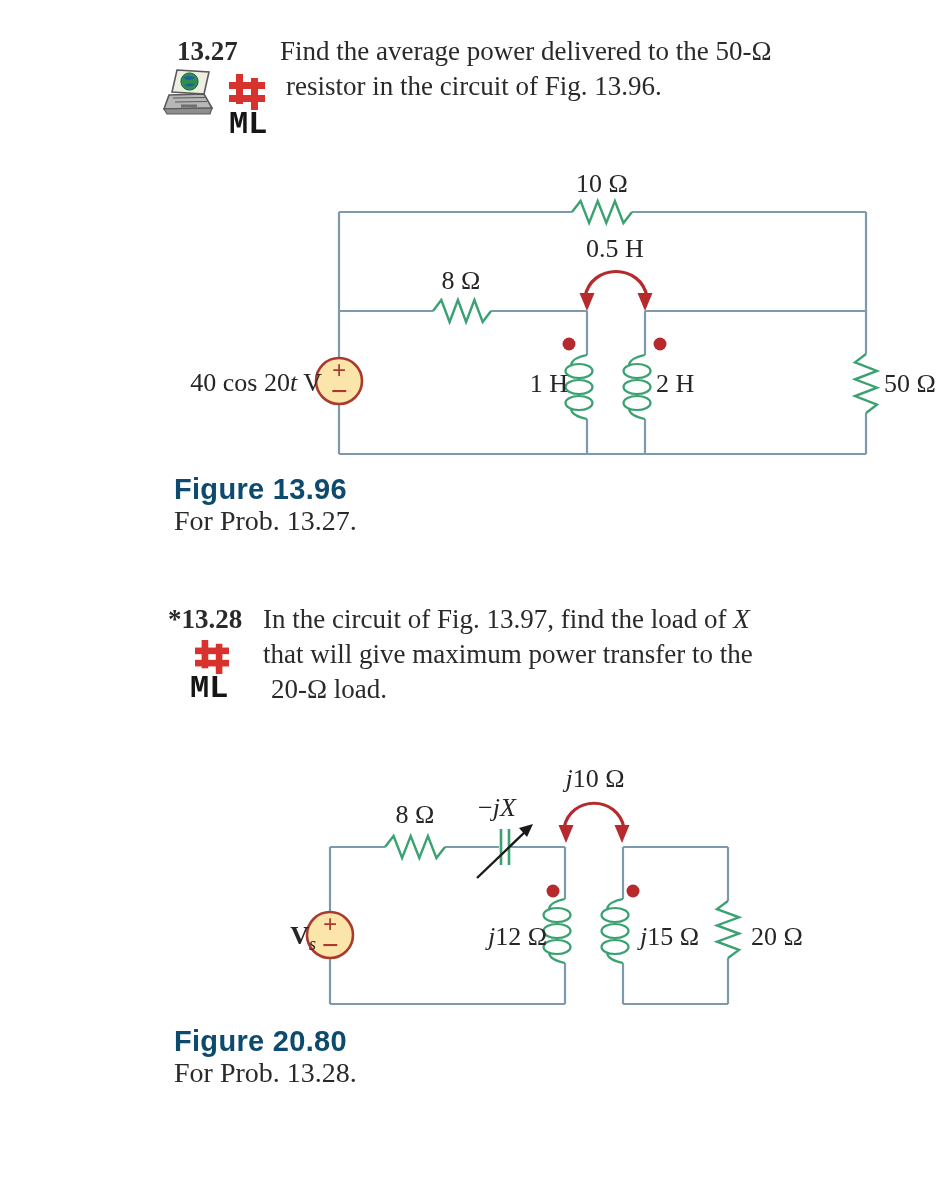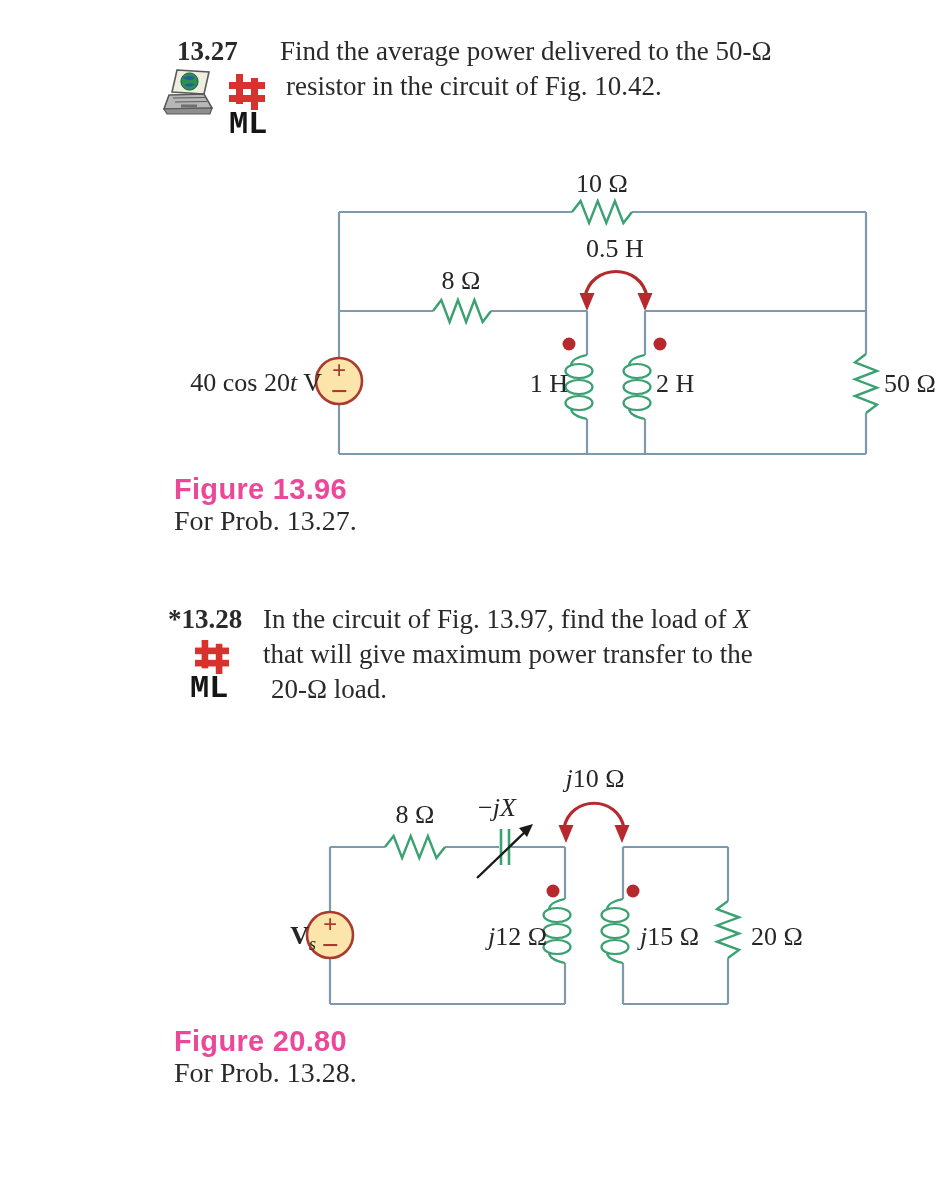--- a/index.html
+++ b/index.html
@@ -3,35 +3,35 @@
 <meta charset="utf-8">
 <style>
   html,body{margin:0;padding:0;background:#ffffff;}
   .page{position:relative;width:939px;height:1200px;background:#ffffff;overflow:hidden;
         font-family:"Liberation Serif",serif;color:#2a2a2a;}
   .abs{position:absolute;white-space:nowrap;}
   .ptext{font-size:27px;line-height:30px;}
   .pnum{font-weight:bold;}
   .it{font-style:italic;}
   .caption{font-family:"Liberation Sans",sans-serif;font-weight:bold;font-size:29px;
-           color:#ec4899;letter-spacing:0.3px;}
+           color:#0c4a6e;letter-spacing:0.3px;}
   .subcaption{font-size:28px;color:#2a2a2a;}
   .ml{font-family:Liberation Mono, monospace;font-weight:700;font-size:32px;color:#151515;}
   svg{display:block;}
   .lbl{font-family:"Liberation Serif",serif;font-size:26px;fill:#262626;}
   .pol{font-family:"Liberation Serif",serif;font-weight:bold;fill:#ab3a2e;}
 </style>
 </head>
 <body>
 
 <div class="page">
 
   <span class="abs ptext pnum" style="left:177px;top:36px;">13.27</span>
   <span class="abs ptext" style="left:280px;top:36px;">Find the average power delivered to the 50-Ω</span>
-  <span class="abs ptext" style="left:286px;top:71px;">resistor in the circuit of Fig. 10.42.</span>
+  <span class="abs ptext" style="left:286px;top:71px;">resistor in the circuit of Fig. 13.96.</span>
 
   <svg class="abs" style="left:161px;top:68px;" width="58" height="48" viewBox="0 0 58 48">
     <polygon points="16,2 48,4 43,26 11,24" fill="#efeee2" stroke="#5a5a5a" stroke-width="1.6"></polygon>
     <circle cx="28.5" cy="13.5" r="8.6" fill="#2f8f4e" stroke="#1b5e34" stroke-width="1"></circle>
     <path d="M22,10 q6,-4 12,0 q-5,4 -12,0 Z" fill="#1f5fa8"></path>
     <path d="M23,17 q6,4 11,-1 q-6,-2 -11,1 Z" fill="#1f5fa8"></path>
     <polygon points="8,27 43,26 51,40 3,41" fill="#b7b7b7" stroke="#5a5a5a" stroke-width="1.6"></polygon>
     <polygon points="3,41 51,40 49,46 6,46" fill="#8e8e8e" stroke="#5a5a5a" stroke-width="1.2"></polygon>
     <line x1="12" y1="30" x2="44" y2="29.5" stroke="#5a5a5a" stroke-width="1"></line>
     <line x1="14" y1="34" x2="46" y2="33.5" stroke="#5a5a5a" stroke-width="1"></line>

